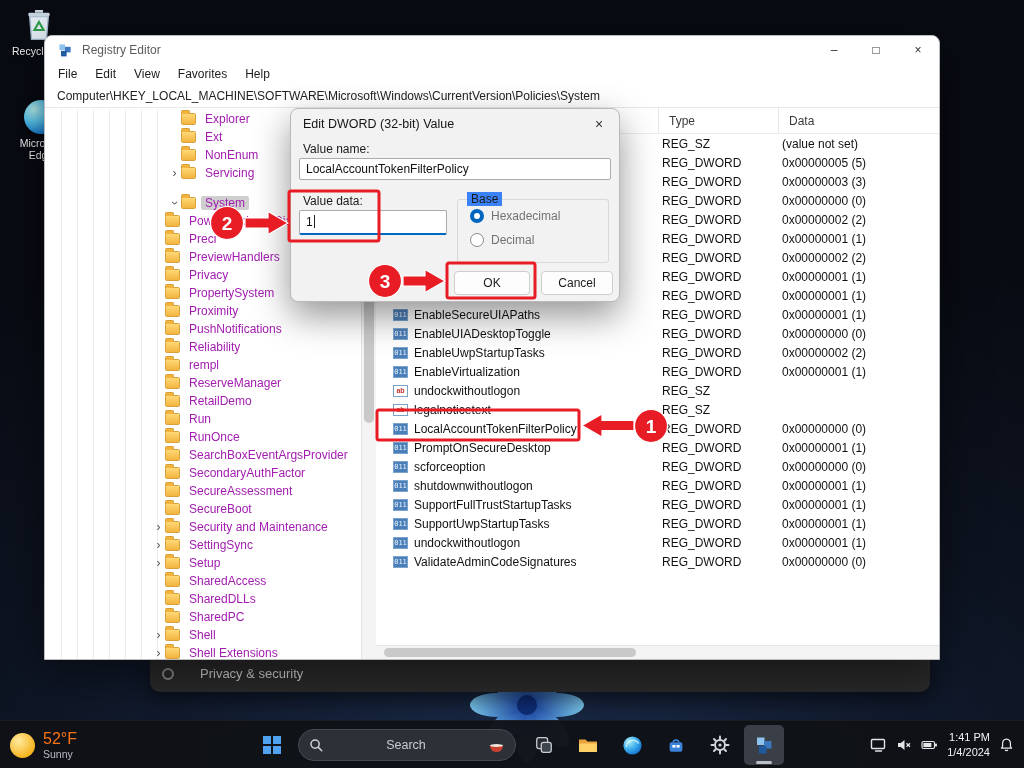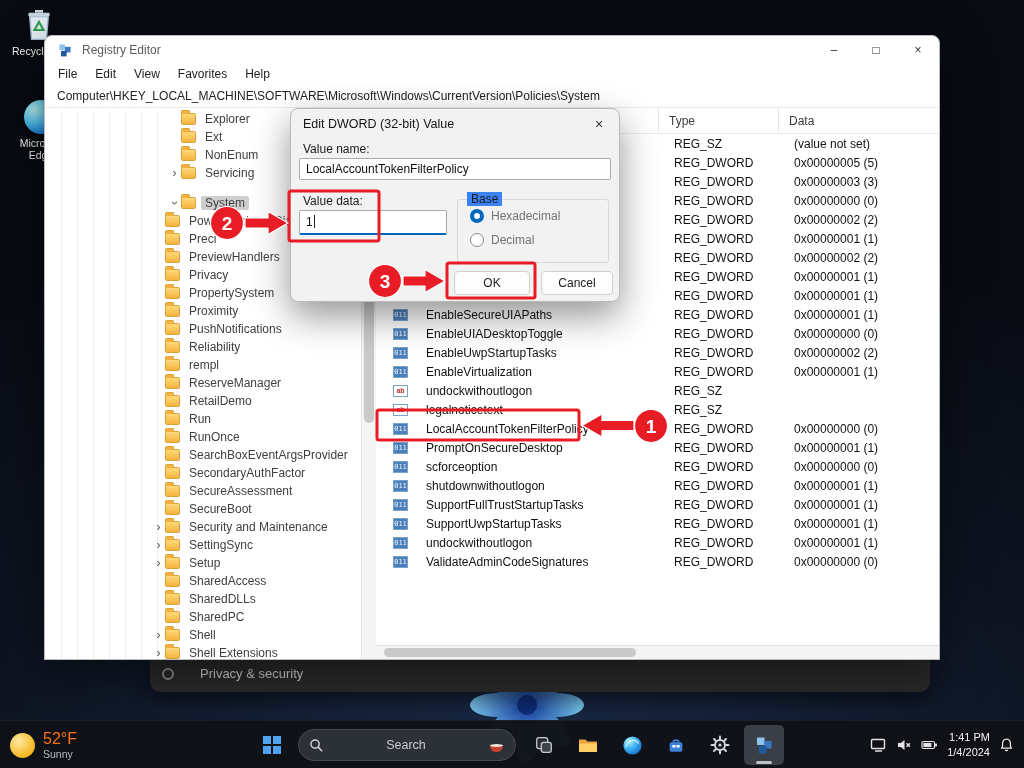--- a/index.html
+++ b/index.html
@@ -37,39 +37,39 @@
   .tree-pane{width:316px;position:relative;overflow:hidden;}
   .vline{position:absolute;top:2px;bottom:0;width:1px;background:#ededed;}
   .tree-items{position:relative;padding-top:2px;}
   .tree-item{height:18px;display:flex;align-items:center;}
   .chev{width:13px;flex:none;font-size:12px;color:#555;text-align:center;line-height:1;display:inline-block;}
   .chev.down{transform:rotate(90deg);}
   .folder{width:15px;height:12px;margin-right:5px;flex:none;position:relative;
     background:linear-gradient(#ffd978,#f3b43f);border:1px solid #d9a13a;border-radius:1.5px;}
   .folder::before{content:"";position:absolute;left:-1px;top:-4px;width:7px;height:3px;background:#f3b43f;
     border:1px solid #d9a13a;border-bottom:none;border-radius:2px 2px 0 0;}
-  .tlabel{font-size:12px;color:#404040;padding:0 4px;border-radius:2px;white-space:nowrap;}
+  .tlabel{font-size:12px;color:#a21caf;padding:0 4px;border-radius:2px;white-space:nowrap;}
   .tree-item.selected .tlabel{background:#cfcfcf;}
 
   .vscroll{width:15px;background:#f4f4f4;border-left:1px solid #e4e4e4;position:relative;flex:none;}
   .vthumb{position:absolute;left:2px;right:2px;top:5px;height:310px;background:#c9c9c9;border-radius:5px;}
 
   .list-pane{flex:1;position:relative;background:#fff;overflow:hidden;}
   .list-header{height:26px;display:flex;align-items:center;border-bottom:1px solid #ececec;}
   .hcell{font-size:12px;color:#3a3a3a;height:100%;display:flex;align-items:center;}
   .hname{width:282px;padding-left:18px;}
   .htype{width:120px;padding-left:10px;border-left:1px solid #e6e6e6;}
   .hdata{flex:1;padding-left:10px;border-left:1px solid #e6e6e6;}
   .vrows{position:absolute;top:26px;left:0;right:0;}
   .vrow{height:19px;display:flex;align-items:center;}
   .ricon{margin-left:17px;width:15px;height:12px;border:1px solid #7aa3cc;background:#fff;flex:none;
     font-size:7px;line-height:10px;text-align:center;overflow:hidden;}
   .ricon.rsz{color:#c03030;font-weight:bold;}
   .ricon.rdw{color:#eaf2fb;background:#4b7fb9;font-family:"DejaVu Sans Mono",monospace;}
-  .cellname{width:244px;padding-left:6px;font-size:12px;color:#111;white-space:nowrap;overflow:hidden;margin-left:12px;}
+  .cellname{width:244px;padding-left:6px;font-size:12px;color:#111;white-space:nowrap;overflow:hidden;}
   .celltype{width:120px;padding-left:10px;font-size:12px;color:#111;}
   .celldata{flex:1;padding-left:10px;font-size:12px;color:#111;white-space:nowrap;overflow:hidden;}
   .hscroll{position:absolute;left:0;right:0;bottom:0;height:14px;background:#f4f4f4;border-top:1px solid #e4e4e4;}
   .hthumb{position:absolute;left:8px;top:2px;width:252px;height:9px;background:#c9c9c9;border-radius:5px;}
 
   
   .dialog{position:absolute;left:290px;top:108px;width:330px;height:194px;background:#f2f2f2;
     border:1px solid #b9b9b9;border-radius:8px;box-shadow:0 14px 36px rgba(0,0,0,.42);z-index:40;}
   .dtitle{position:absolute;left:12px;top:8px;font-size:12.5px;color:#141414;}
   .dclose{position:absolute;right:9px;top:5px;width:22px;height:20px;display:flex;align-items:center;justify-content:center;font-size:14px;color:#333;}

